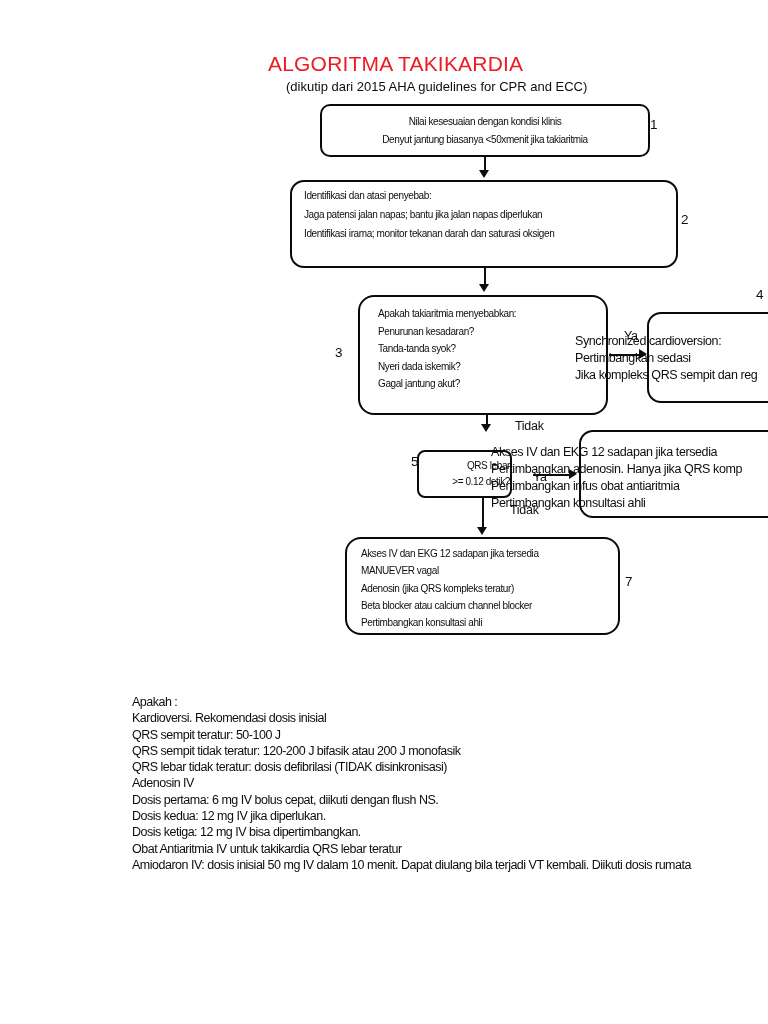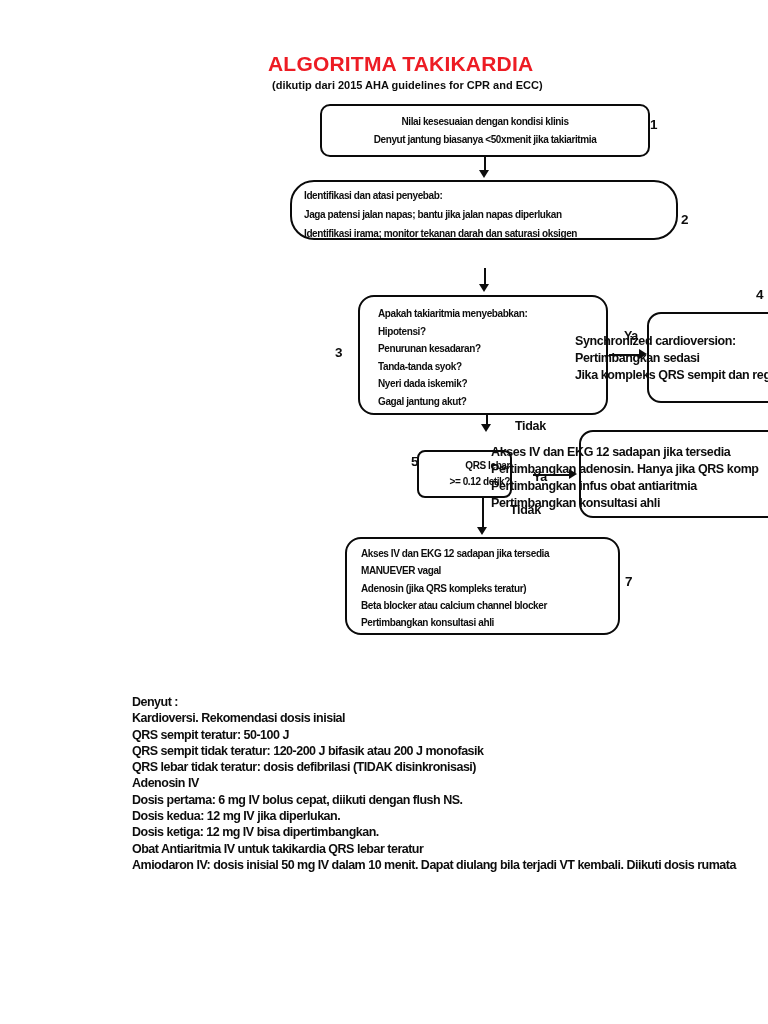--- a/index.html
+++ b/index.html
@@ -1,21 +1,21 @@
 <!DOCTYPE html>
 <html><head>
 <meta charset="utf-8">
 <style>
   html,body{margin:0;padding:0;background:#ffffff;}
   .page{
     position:relative;width:768px;height:1024px;background:#ffffff;overflow:hidden;
-    font-family:"Liberation Sans",sans-serif;font-weight:bold;color:#0d0d0d;
+    font-family:"Liberation Sans",sans-serif;font-weight:normal;color:#0d0d0d;
   }
   .title{position:absolute;left:268px;top:52px;font-size:21px;letter-spacing:.2px;white-space:nowrap;}
-  .subtitle{position:absolute;left:272px;top:79px;font-size:11px;white-space:nowrap;}
+  .subtitle{position:absolute;left:286px;top:79px;font-size:13px;white-space:nowrap;}
   .box{position:absolute;border:2.5px solid #0a0a0a;background:#ffffff;box-sizing:border-box;}
   .btxt{font-size:10px;letter-spacing:-.4px;white-space:nowrap;}
   .num{position:absolute;font-size:13.5px;}
   .lbl{position:absolute;font-size:12.5px;letter-spacing:-.3px;margin-left:16px;}
   .vline{position:absolute;width:2px;background:#0d0d0d;}
   .hline{position:absolute;height:2px;background:#0d0d0d;}
   .ah-down{position:absolute;width:0;height:0;border-left:5.5px solid transparent;border-right:5.5px solid transparent;border-top:8px solid #0d0d0d;}
   .ah-right{position:absolute;width:0;height:0;border-top:5.5px solid transparent;border-bottom:5.5px solid transparent;border-left:8px solid #0d0d0d;}
   .ovtxt{position:absolute;white-space:nowrap;font-size:12.5px;letter-spacing:-.4px;line-height:17px;}
   .notes{position:absolute;left:132px;top:694px;font-size:12.5px;letter-spacing:-.5px;line-height:16.3px;white-space:nowrap;}
@@ -44,29 +44,28 @@
   <div class="ah-right" style="left:569px;top:469px"></div>
 
   <div class="vline" style="left:482px;top:498px;height:30px"></div>
   <div class="ah-down" style="left:477px;top:527px"></div>
 
   <div class="box" style="left:320px;top:104px;width:330px;height:53px;border-radius:10px;display:flex;flex-direction:column;justify-content:center;align-items:center;text-align:center;line-height:17.5px">
     <div class="btxt">Nilai kesesuaian dengan kondisi klinis</div>
     <div class="btxt">Denyut jantung biasanya &lt;50xmenit jika takiaritmia</div>
   </div>
 
-  <div class="box" style="left:290px;top:180px;width:388px;height:60px;border-radius:24px;padding:5px 0 16px 12px;line-height:18.8px">
+  <div class="box" style="left:290px;top:180px;width:388px;height:88px;border-radius:14px;padding:5px 0 16px 12px;line-height:18.8px">
     <div class="btxt">Identifikasi dan atasi penyebab:</div>
     <div class="btxt">Jaga patensi jalan napas; bantu jika jalan napas diperlukan</div>
     <div class="btxt">Identifikasi irama; monitor tekanan darah dan saturasi oksigen</div>
   </div>
 
   <div class="box" style="left:358px;top:295px;width:250px;height:120px;border-radius:16px;padding:8px 0 12px 18px;line-height:17.5px">
     <div class="btxt">Apakah takiaritmia menyebabkan:</div>
-    <div class="btxt">Hipotensi?</div>
     <div class="btxt">Penurunan kesadaran?</div>
     <div class="btxt">Tanda-tanda syok?</div>
     <div class="btxt">Nyeri dada iskemik?</div>
     <div class="btxt">Gagal jantung akut?</div>
   </div>
 
   <div class="box" style="left:647px;top:312px;width:150px;height:91px;border-radius:14px"></div>
 
   <div class="box" style="left:417px;top:450px;width:95px;height:48px;border-radius:8px;padding-top:6px;text-align:right;line-height:16px">
     <div class="btxt">QRS lebar</div>
@@ -102,21 +101,21 @@
   <div class="lbl" style="left:494px;top:503px">Tidak</div>
 
   <div class="num" style="left:650px;top:117px">1</div>
   <div class="num" style="left:681px;top:212px">2</div>
   <div class="num" style="left:335px;top:345px">3</div>
   <div class="num" style="left:756px;top:287px">4</div>
   <div class="num" style="left:411px;top:454px">5</div>
   <div class="num" style="left:625px;top:574px">7</div>
 
   <div class="notes">
-    <div>Denyut :</div>
+    <div>Apakah :</div>
     <div>Kardioversi. Rekomendasi dosis inisial</div>
     <div>QRS sempit teratur: 50-100 J</div>
     <div>QRS sempit tidak teratur: 120-200 J bifasik atau 200 J monofasik</div>
     <div>QRS lebar tidak teratur: dosis defibrilasi (TIDAK disinkronisasi)</div>
     <div>Adenosin IV</div>
     <div>Dosis pertama: 6 mg IV bolus cepat, diikuti dengan flush NS.</div>
     <div>Dosis kedua: 12 mg IV jika diperlukan.</div>
     <div>Dosis ketiga: 12 mg IV bisa dipertimbangkan.</div>
     <div>Obat Antiaritmia IV untuk takikardia QRS lebar teratur</div>
     <div>Amiodaron IV: dosis inisial 50 mg IV dalam 10 menit. Dapat diulang bila terjadi VT kembali. Diikuti dosis rumata</div>

